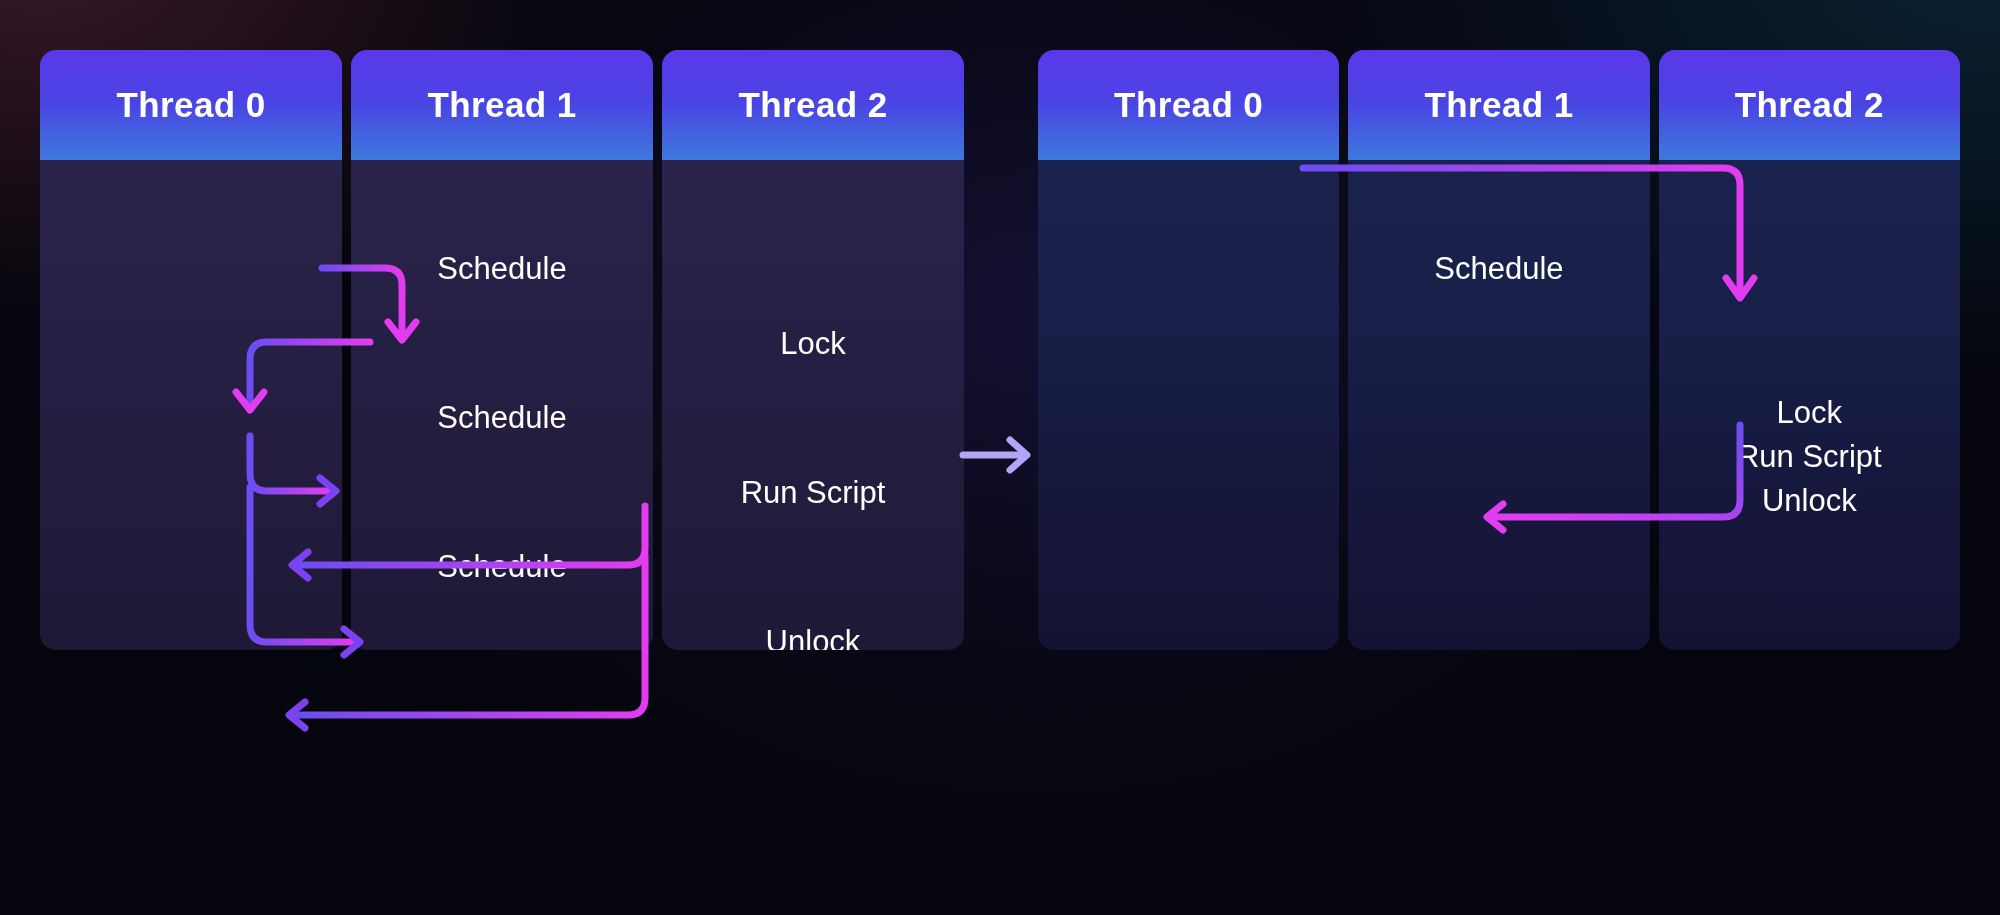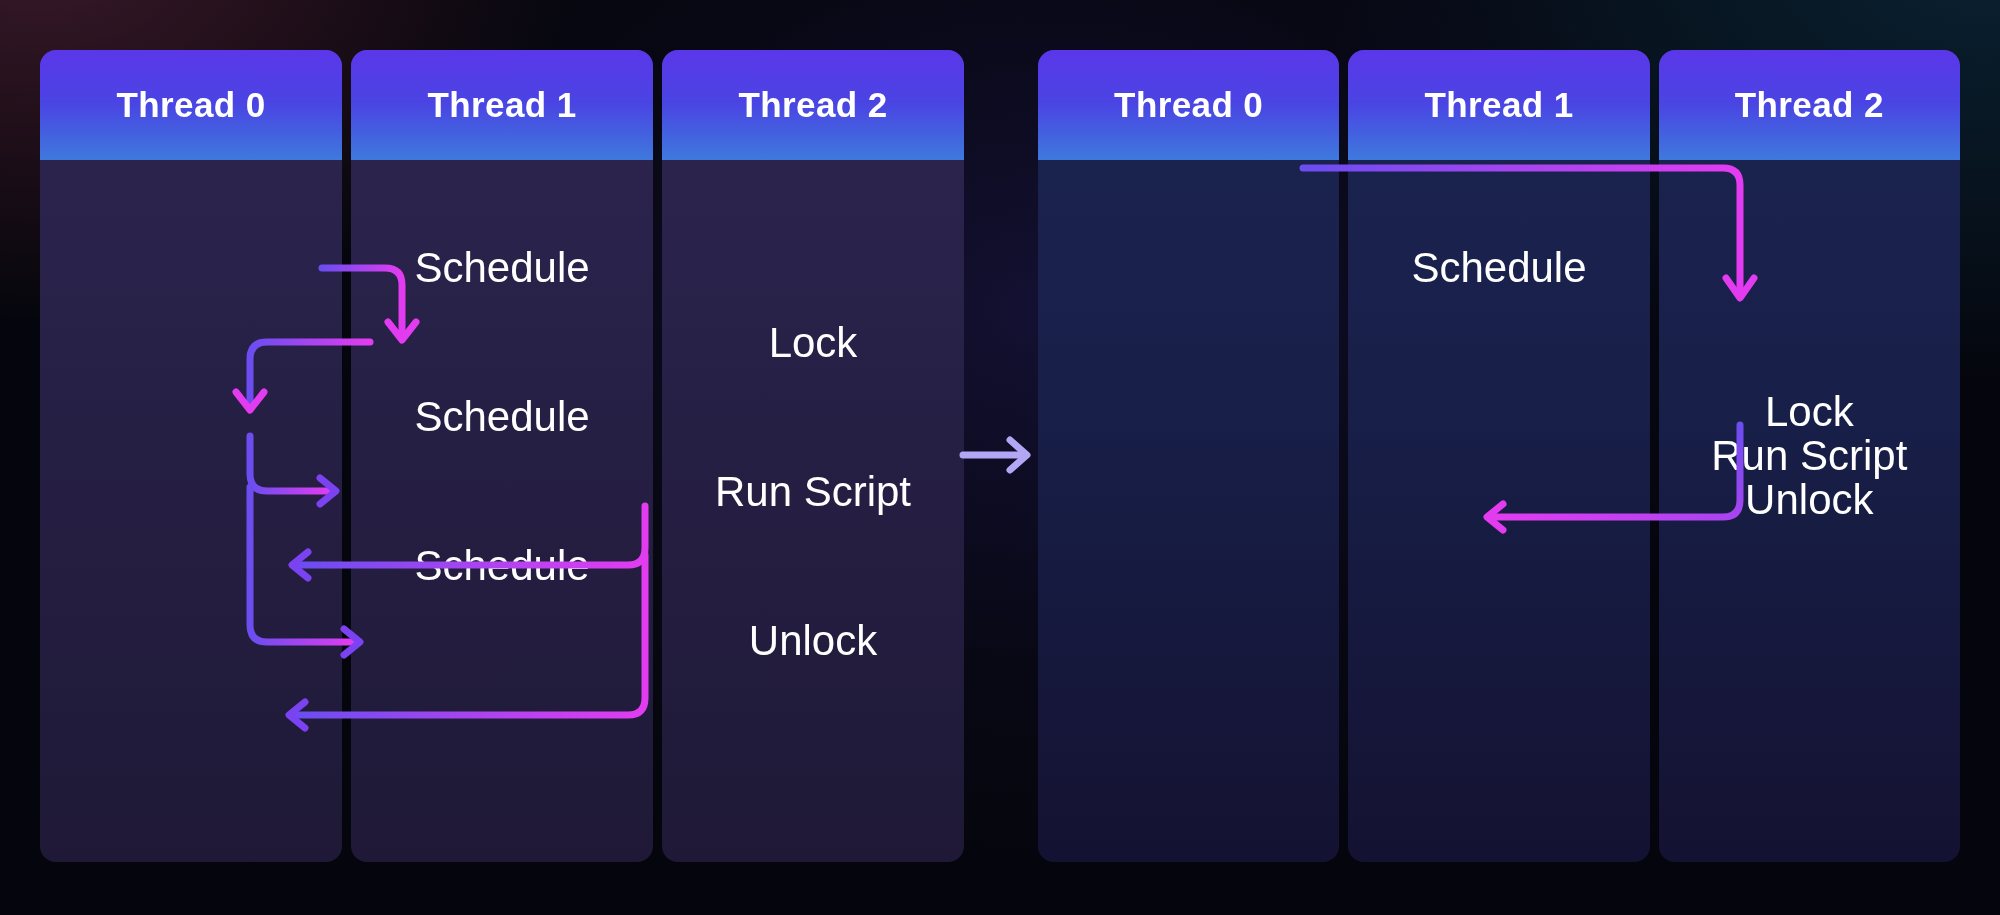--- a/index.html
+++ b/index.html
@@ -27,21 +27,21 @@
   .bg-teal {
     background: radial-gradient(ellipse 900px 560px at 99% -4%, #0a2030 0%, rgba(8,26,40,0.7) 38%, rgba(6,10,20,0) 74%);
   }
   .bg-mid {
     background: radial-gradient(ellipse 900px 700px at 52% 34%, #141032 0%, rgba(14,12,36,0.35) 50%, rgba(0,0,0,0) 78%);
   }
 
   .panel {
     position: absolute;
     top: 50px;
-    height: 812px;
+    height: 600px;
     display: flex;
     gap: 9px;
   }
   #panel-before { left: 40px;  width: 924px; }
   #panel-after  { left: 1038px; width: 922px; }
 
   .thread-column {
     position: relative;
     flex: 1 1 0;
     border-radius: 16px;
@@ -65,21 +65,21 @@
     font-size: 35px;
     font-weight: bold;
     letter-spacing: 0.4px;
   }
   .col-body { flex: 1 1 auto; position: relative; }
 
   
   .flow-label {
     position: absolute;
     color: #ffffff;
-    font-size: 42px;
+    font-size: 31px;
     font-weight: normal;
     white-space: nowrap;
     line-height: 1;
   }
   .fl-center { left: 50%; transform: translate(-50%, -50%); }
 
   
   .edge-layer {
     position: absolute;
     inset: 0;

